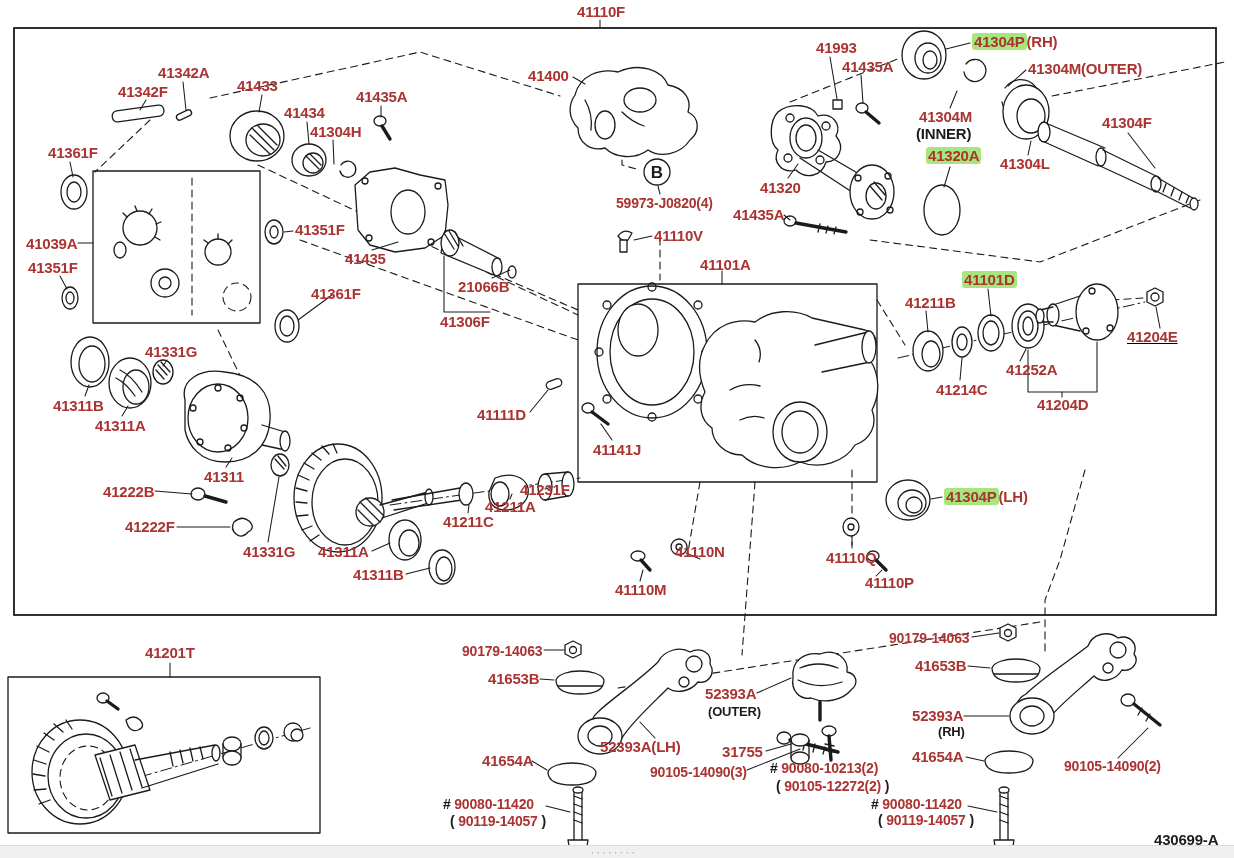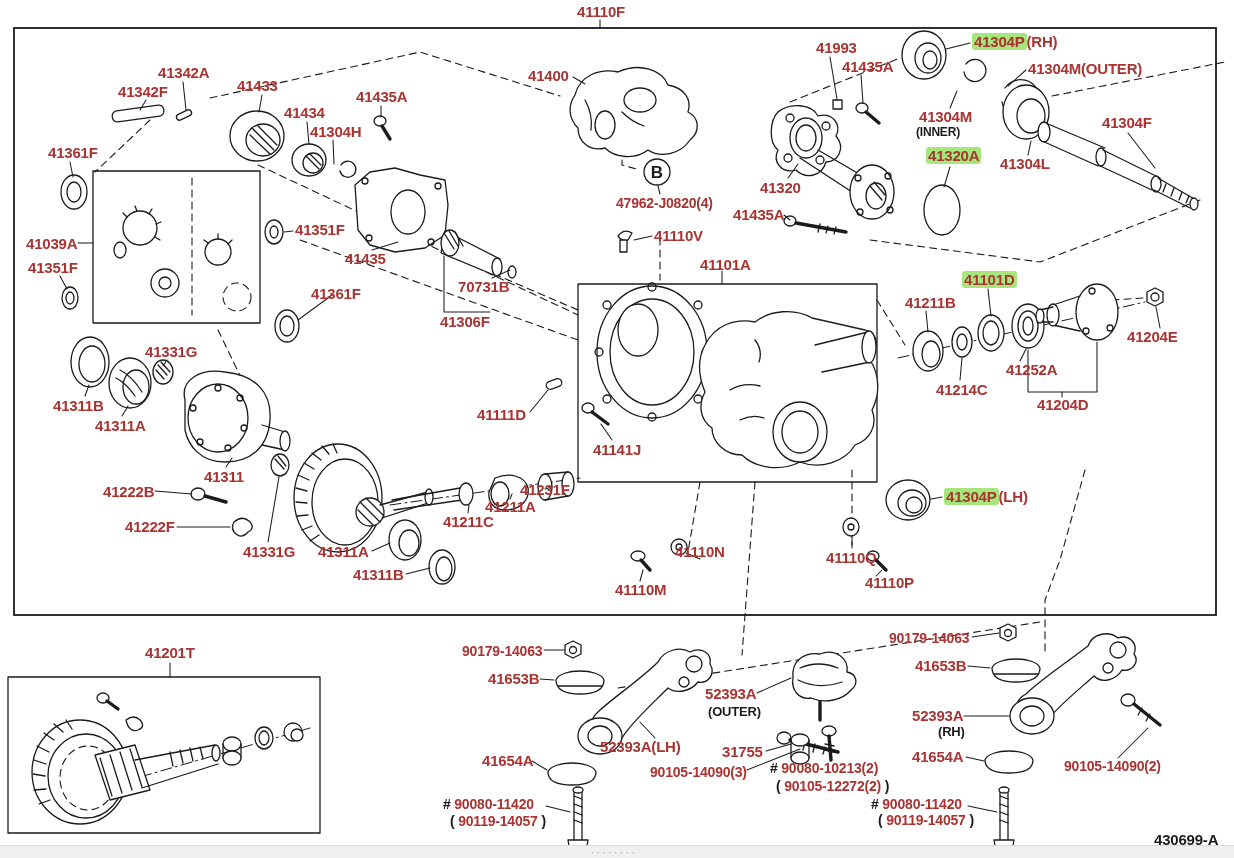--- a/index.html
+++ b/index.html
@@ -508,39 +508,39 @@
       <div class="plabel" style="left: 284px; top: 105px;"><span class="seg-r">41434</span></div>
       <div class="plabel" style="left: 310px; top: 124px;"><span class="seg-r">41304H</span></div>
       <div class="plabel" style="left: 356px; top: 89px;"><span class="seg-r">41435A</span></div>
       <div class="plabel" style="left: 528px; top: 68px;"><span class="seg-r">41400</span></div>
       <div class="plabel" style="left: 816px; top: 40px;"><span class="seg-r">41993</span></div>
       <div class="plabel" style="left: 842px; top: 59px;"><span class="seg-r">41435A</span></div>
       <div class="plabel" style="left: 972px; top: 34px;"><span class="seg-h">41304P</span><span class="seg-r">(RH)</span></div>
       <div class="plabel" style="left: 1028px; top: 61px;"><span class="seg-r">41304M(OUTER)</span></div>
       <div class="plabel" style="left: 1102px; top: 115px;"><span class="seg-r">41304F</span></div>
       <div class="plabel" style="left: 919px; top: 109px;"><span class="seg-r">41304M</span></div>
-      <div class="plabel" style="left: 916px; top: 126px; font-size: 12px;"><span class="seg-k">(INNER)</span></div>
+      <div class="plabel" style="left: 916px; top: 126px; font-size: 15px;"><span class="seg-k">(INNER)</span></div>
       <div class="plabel" style="left: 926px; top: 148px; border-radius: 7px;"><span class="seg-h">41320A</span></div>
       <div class="plabel" style="left: 1000px; top: 156px;"><span class="seg-r">41304L</span></div>
       <div class="plabel" style="left: 48px; top: 145px;"><span class="seg-r">41361F</span></div>
       <div class="plabel" style="left: 760px; top: 180px;"><span class="seg-r">41320</span></div>
       <div class="plabel" style="left: 733px; top: 207px;"><span class="seg-r">41435A</span></div>
-      <div class="plabel" style="left: 616px; top: 196px; font-size: 14px;"><span class="seg-r">47962-J0820(4)</span></div>
+      <div class="plabel" style="left: 616px; top: 196px; font-size: 14px;"><span class="seg-r">59973-J0820(4)</span></div>
       <div class="plabel" style="left: 26px; top: 236px;"><span class="seg-r">41039A</span></div>
       <div class="plabel" style="left: 28px; top: 260px;"><span class="seg-r">41351F</span></div>
       <div class="plabel" style="left: 295px; top: 222px;"><span class="seg-r">41351F</span></div>
       <div class="plabel" style="left: 345px; top: 251px;"><span class="seg-r">41435</span></div>
       <div class="plabel" style="left: 654px; top: 228px;"><span class="seg-r">41110V</span></div>
-      <div class="plabel" style="left: 458px; top: 279px;"><span class="seg-r">70731B</span></div>
+      <div class="plabel" style="left: 458px; top: 279px;"><span class="seg-r">21066B</span></div>
       <div class="plabel" style="left: 311px; top: 286px;"><span class="seg-r">41361F</span></div>
       <div class="plabel" style="left: 440px; top: 314px;"><span class="seg-r">41306F</span></div>
       <div class="plabel" style="left: 700px; top: 257px;"><span class="seg-r">41101A</span></div>
       <div class="plabel" style="left: 962px; top: 272px;"><span class="seg-h">41101D</span></div>
       <div class="plabel" style="left: 905px; top: 295px;"><span class="seg-r">41211B</span></div>
-      <div class="plabel" style="left: 1127px; top: 329px;"><span class="seg-r">41204E</span></div>
+      <div class="plabel" style="left: 1127px; top: 329px; text-decoration: underline;"><span class="seg-r">41204E</span></div>
       <div class="plabel" style="left: 145px; top: 344px;"><span class="seg-r">41331G</span></div>
       <div class="plabel" style="left: 936px; top: 382px;"><span class="seg-r">41214C</span></div>
       <div class="plabel" style="left: 1006px; top: 362px;"><span class="seg-r">41252A</span></div>
       <div class="plabel" style="left: 1037px; top: 397px;"><span class="seg-r">41204D</span></div>
       <div class="plabel" style="left: 53px; top: 398px;"><span class="seg-r">41311B</span></div>
       <div class="plabel" style="left: 95px; top: 418px;"><span class="seg-r">41311A</span></div>
       <div class="plabel" style="left: 477px; top: 407px;"><span class="seg-r">41111D</span></div>
       <div class="plabel" style="left: 593px; top: 442px;"><span class="seg-r">41141J</span></div>
       <div class="plabel" style="left: 204px; top: 469px;"><span class="seg-r">41311</span></div>
       <div class="plabel" style="left: 103px; top: 484px;"><span class="seg-r">41222B</span></div>

